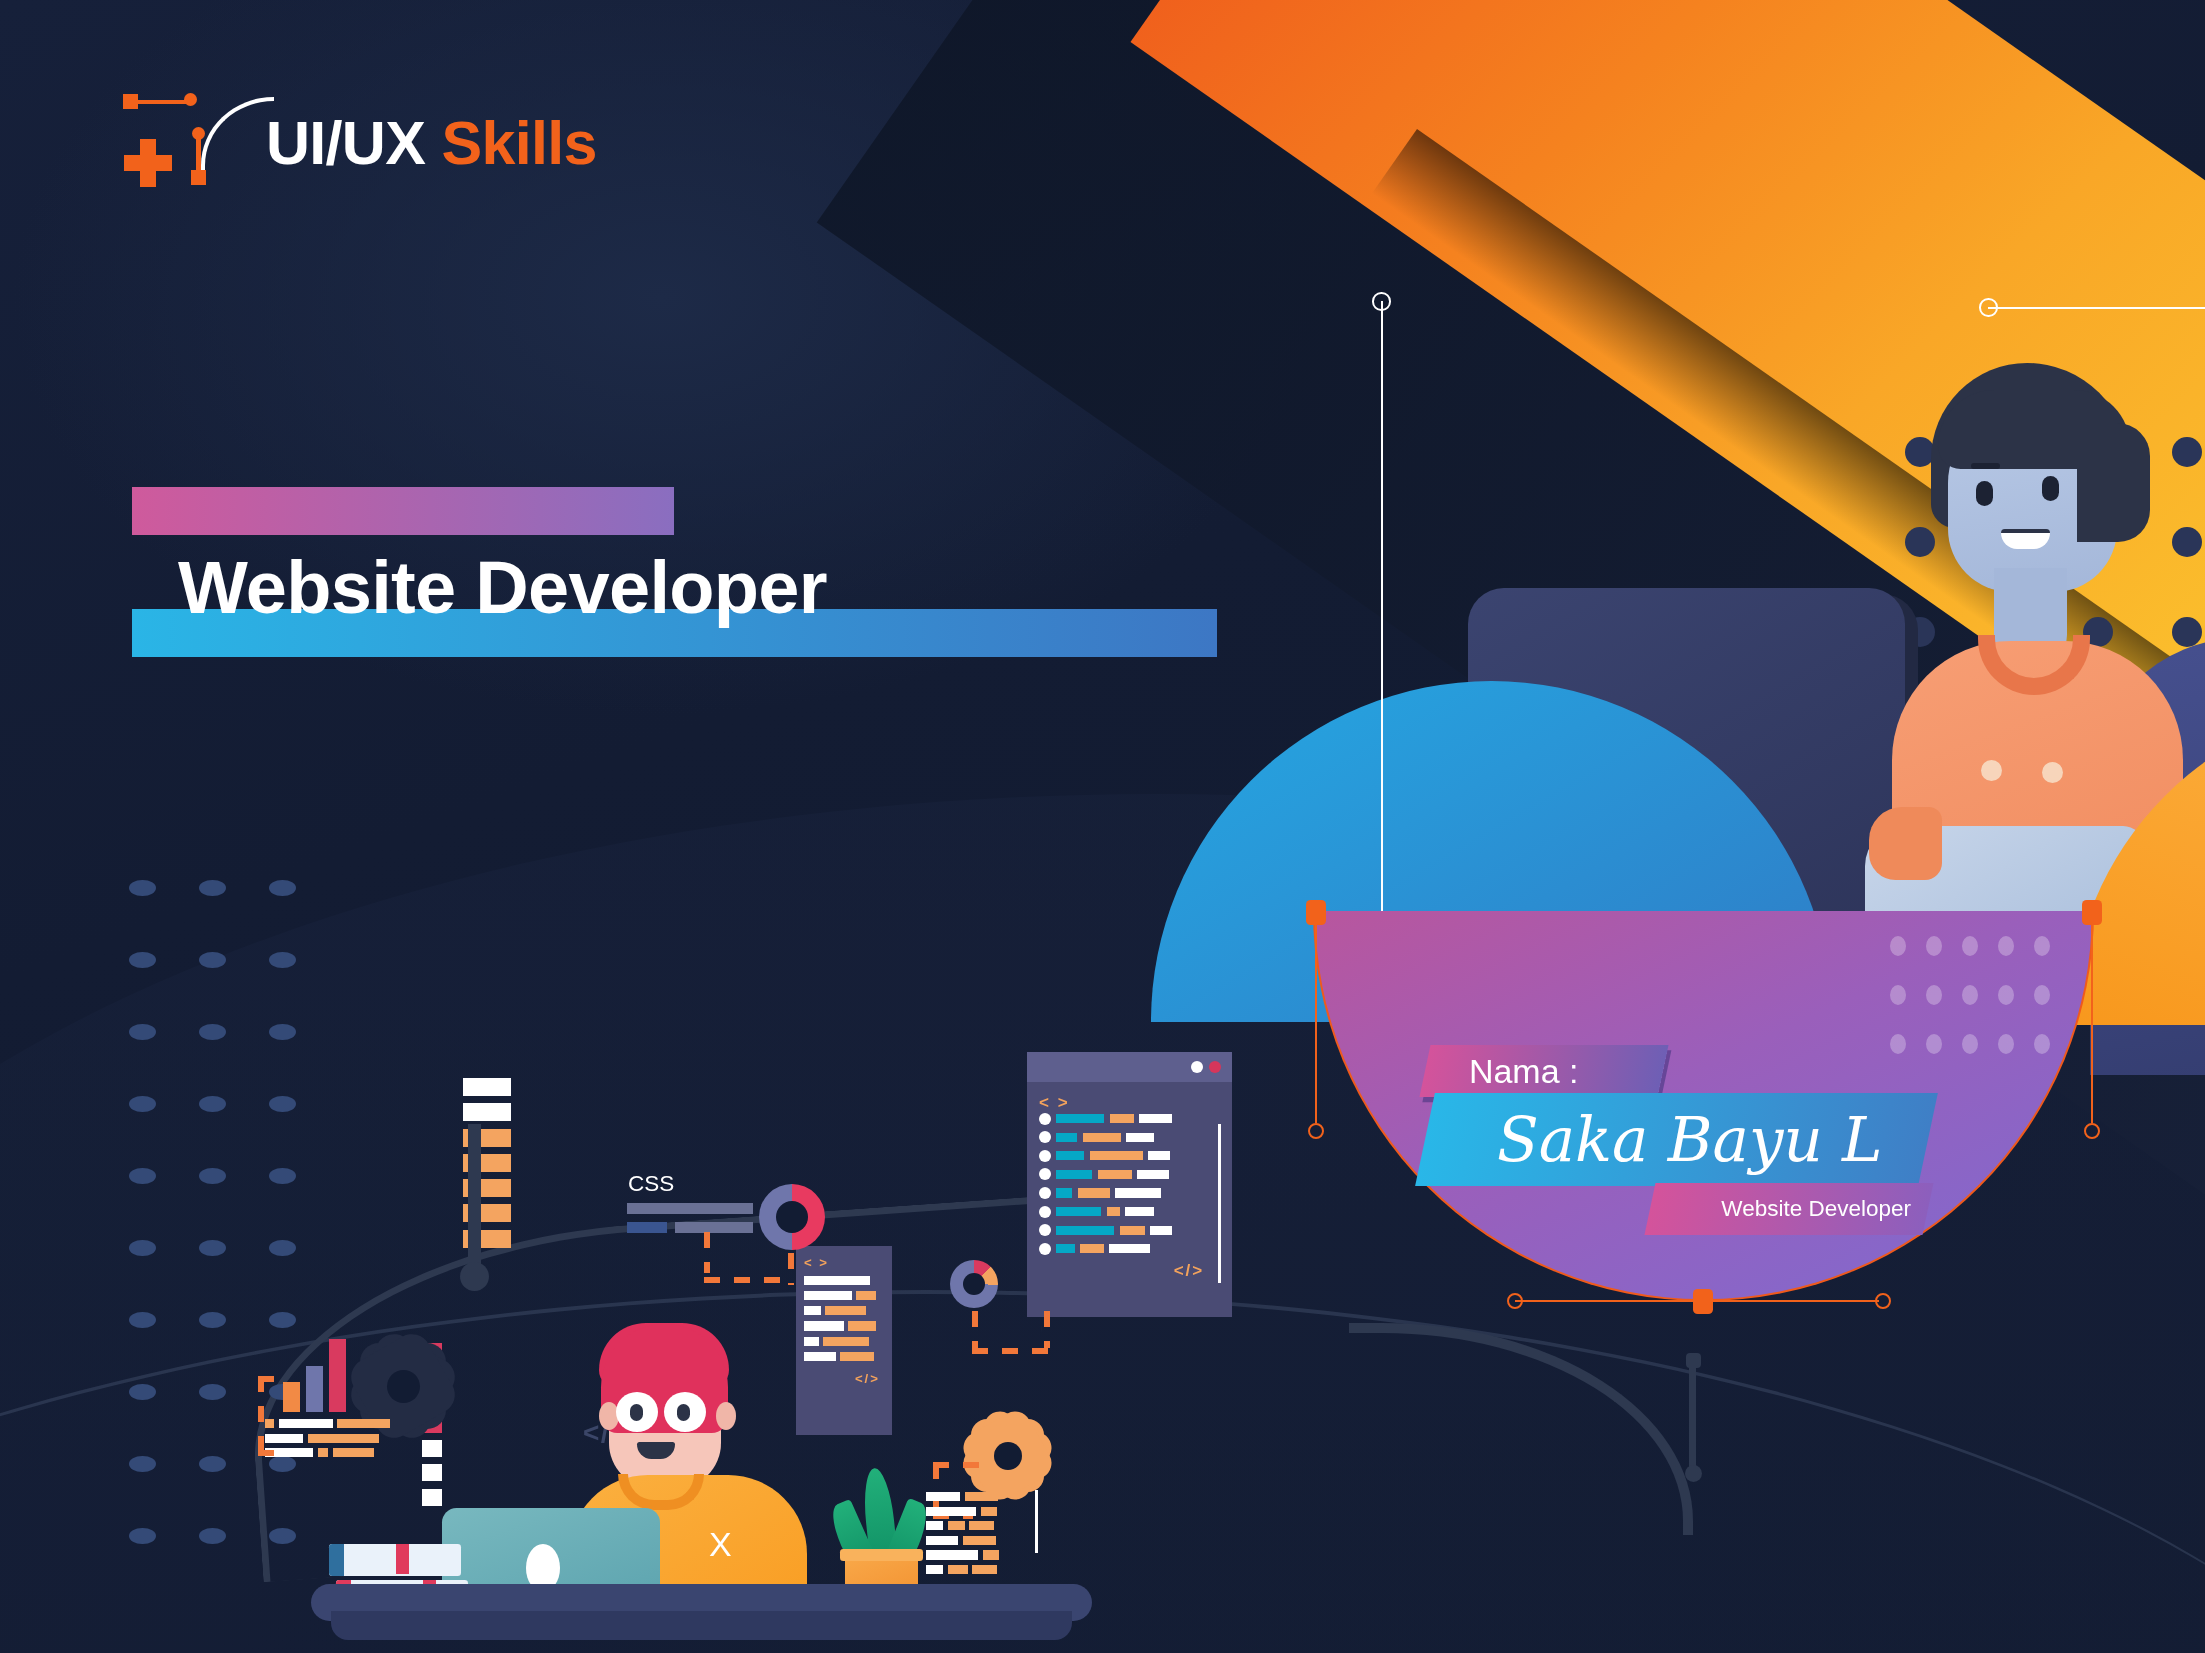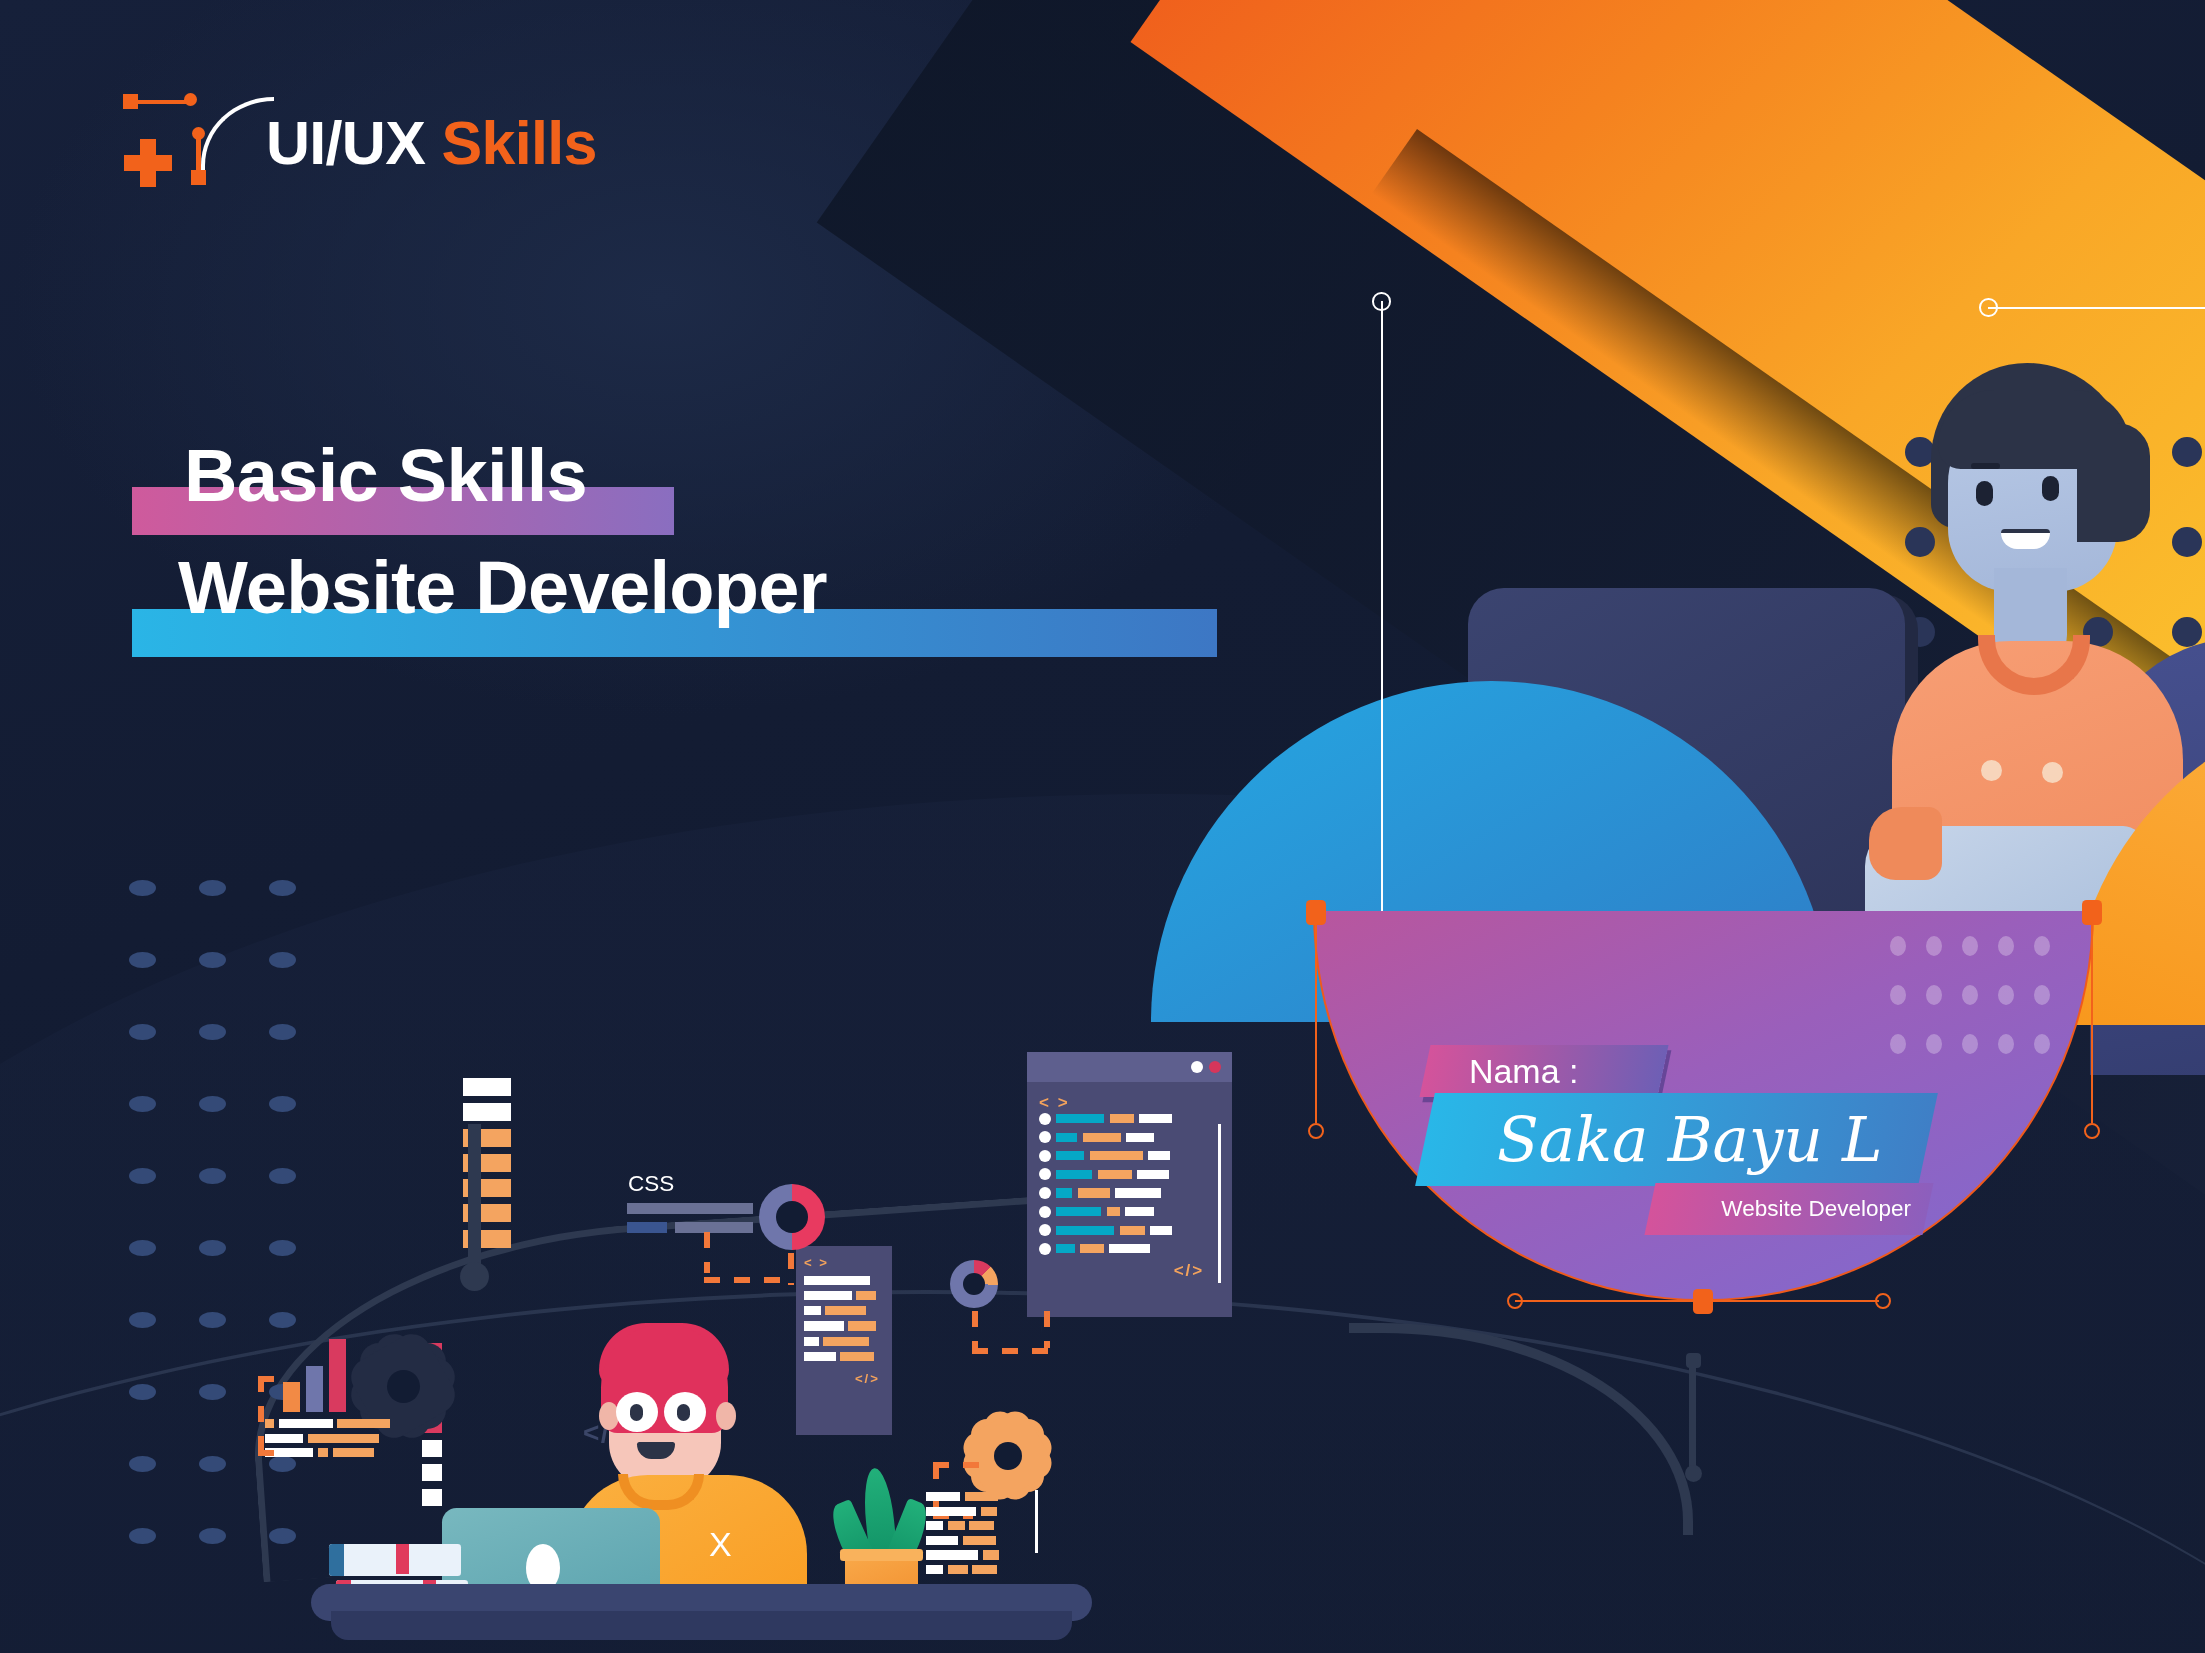--- a/index.html
+++ b/index.html
@@ -384,21 +384,20 @@
     </div>
     <div class="logo-text">
       <span>UI/UX</span>
       <span class="accent">Skills</span>
     </div>
   </div>
 
   <div class="headline">
     <div class="hl-row one">
       <div class="hl-bar one"></div>
-      <div class="hl-text">Basic Skills</div>
     </div>
     <div class="hl-row two">
       <div class="hl-bar two"></div>
       <div class="hl-text">Website Developer</div>
     </div>
   </div>
 
   <div class="illus">
     <div class="chair-shadow"></div>
     <div class="chair"></div>

